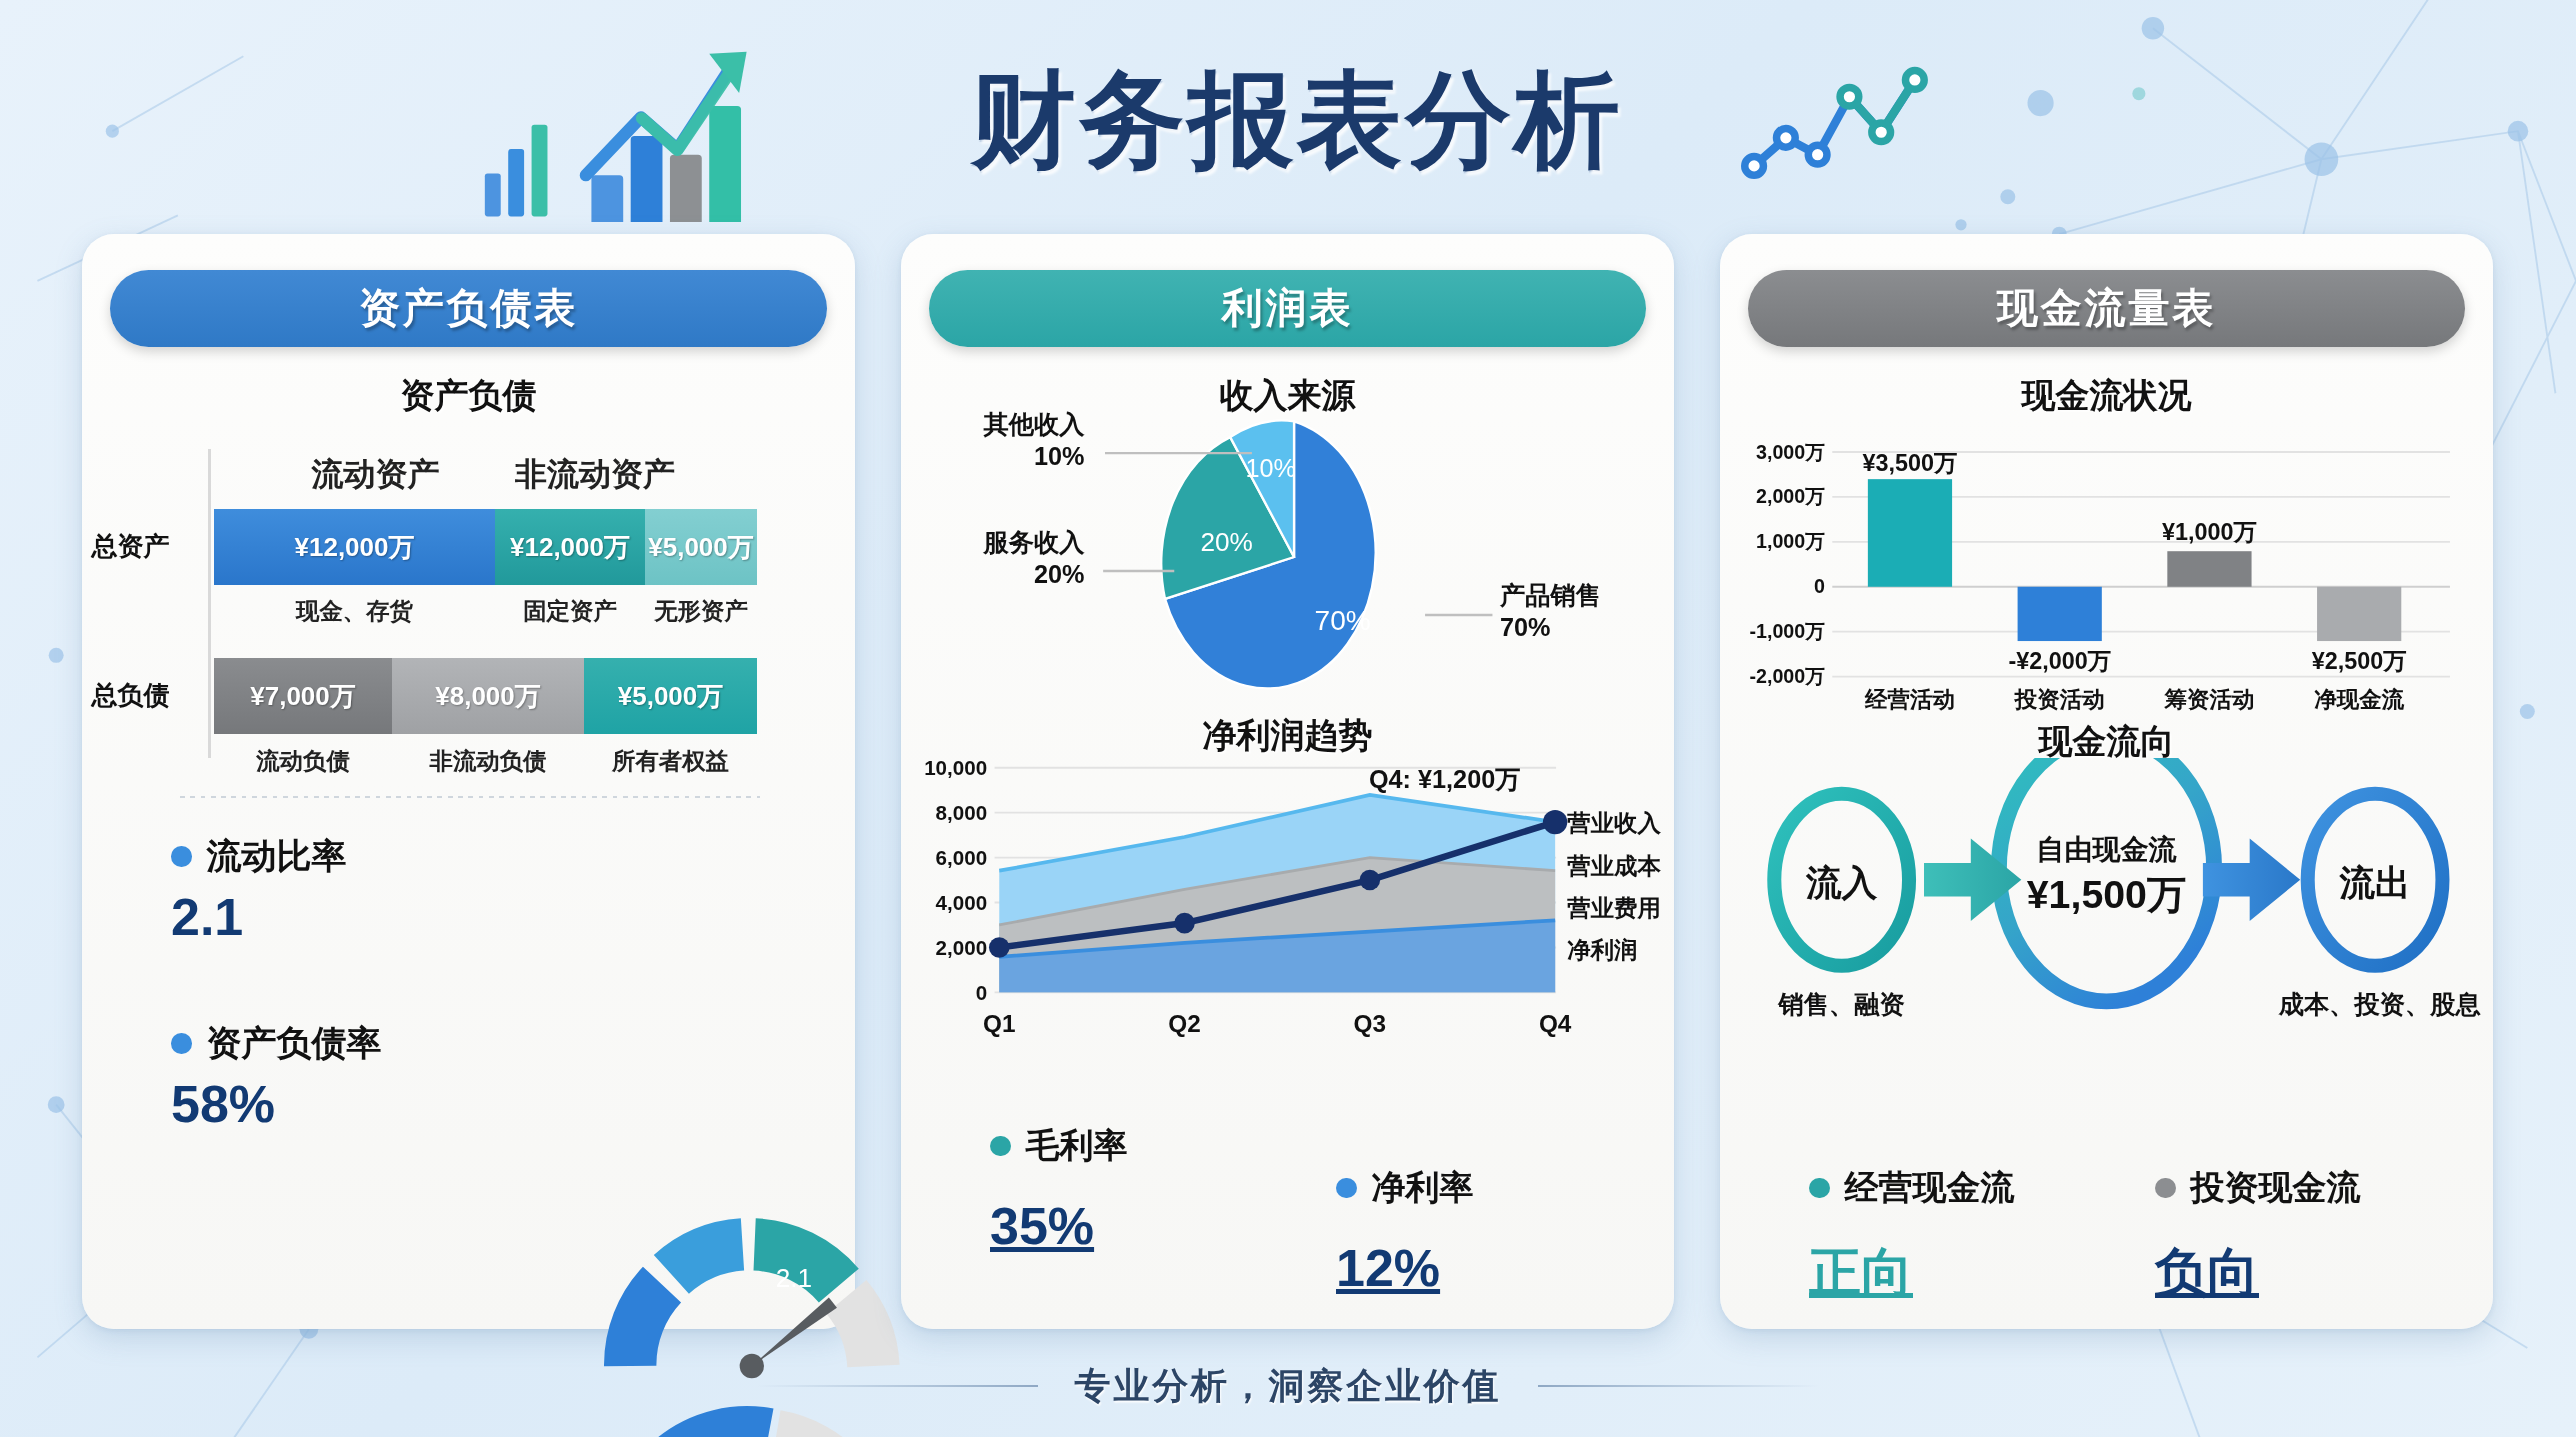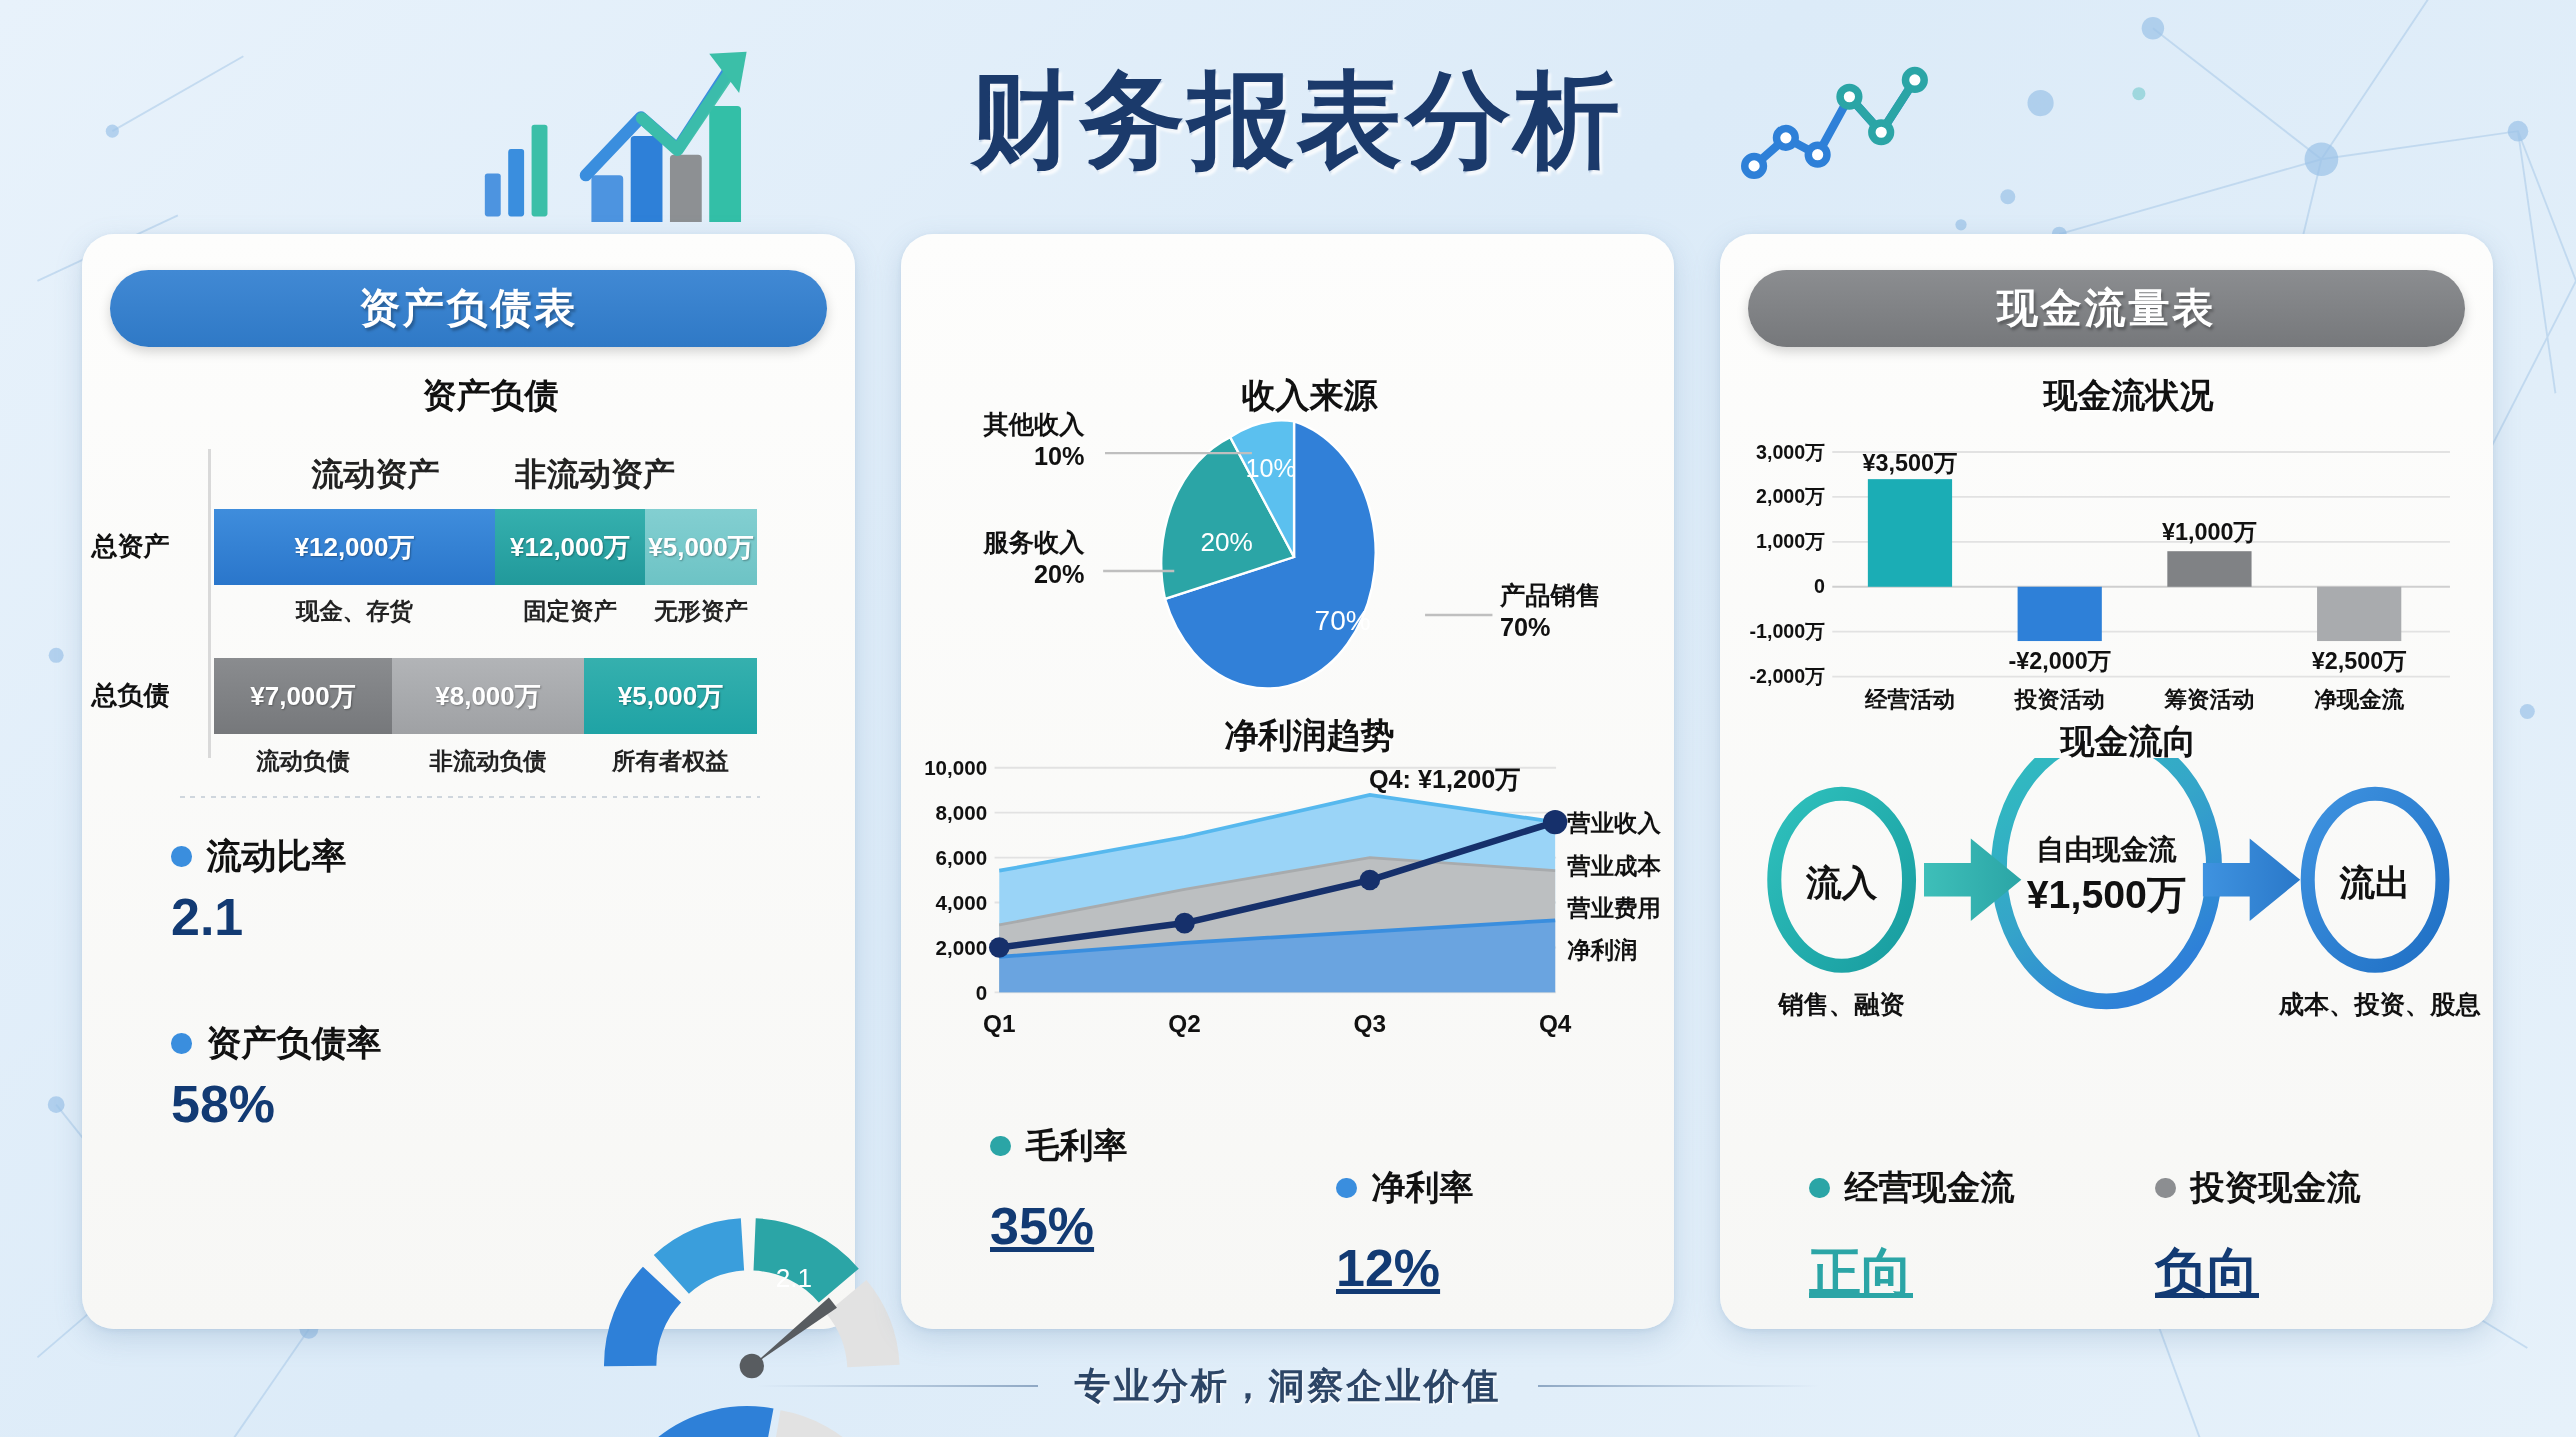--- a/index.html
+++ b/index.html
@@ -37,21 +37,20 @@
     text-shadow:1.9px 2.8px 2.8px rgba(0,0,0,.28);
     box-shadow:0 4.7px 11.2px rgba(0,0,0,.17);
   }
   .pill-blue{background:linear-gradient(180deg,#4189d4 0%,#2f79c6 100%);}
   .pill-teal{background:linear-gradient(180deg,#40b3b2 0%,#2ba5a6 100%);}
   .pill-gray{background:linear-gradient(180deg,#8b8d90 0%,#76787b 100%);}
   .sec-title{
     position:absolute;width:100%;text-align:center;
     font-size:34px;font-weight:bold;color:#111;
     text-shadow:1.9px 1.9px 1.9px rgba(255,255,255,.8);
-    padding-left:22px;
   }
   
   .bs-wrap{position:absolute;left:0;top:187px;width:773px;height:356px;}
   .bs-axis{position:absolute;left:126px;top:28px;width:2.8px;height:309px;background:#d9d9d9;}
   .bs-colhdr{position:absolute;font-size:32px;color:#222;font-weight:600;}
   .bar-row{position:absolute;display:flex;height:84px;}
   .seg{display:flex;align-items:center;justify-content:center;color:#fff;font-size:26px;font-weight:700;text-shadow:0.9px 0.9px 1.9px rgba(0,0,0,.32);margin-top:8px;}
   .row-lbl{position:absolute;font-size:26px;font-weight:bold;color:#111;}
   .sub-lbl{position:absolute;font-size:23.4px;color:#222;font-weight:600;}
   .divider-dot{position:absolute;left:98px;top:562px;width:580px;height:1.9px;
@@ -201,20 +200,21 @@
     <path d="M30 170 A125 125 0 0 1 178 42" stroke="#2e80d8" stroke-width="56" fill="none"></path>
     <path d="M186 44 A125 125 0 0 1 290 170" stroke="#e2e2e2" stroke-width="56" fill="none"></path>
     <g transform="rotate(12 160 170)">
         <path d="M160 170 L153 55 L167 55 Z" fill="#585c60"></path>
       </g>
     <circle cx="160" cy="170" r="13" fill="#585c60"></circle>
   </svg>
 </div>
 
 <div class="card" id="card-2">
+  <div class="card-pill pill-teal">利润表</div>
   <div class="sec-title" style="top:139px">收入来源</div>
 
   <svg style="position:absolute;left:0;top:173px;width:773px;height:300px" viewBox="0 0 826 320">
     <g transform="translate(420,160)">
 
       <path d="M0 0 L0 -145 A116 145 0 1 1 -137.9 44.8 Z" fill="#3180d8" stroke="#ffffff" stroke-width="2.5"></path>
 
       <path d="M0 0 L-137.9 44.8 A116 145 0 0 1 -68.2 -128.1 Z" fill="#2ba5a6" stroke="#ffffff" stroke-width="2.5"></path>
 
       <path d="M0 0 L-68.2 -128.1 A116 145 0 0 1 0 -145 Z" fill="#5bc0ef" stroke="#ffffff" stroke-width="2.5"></path>

